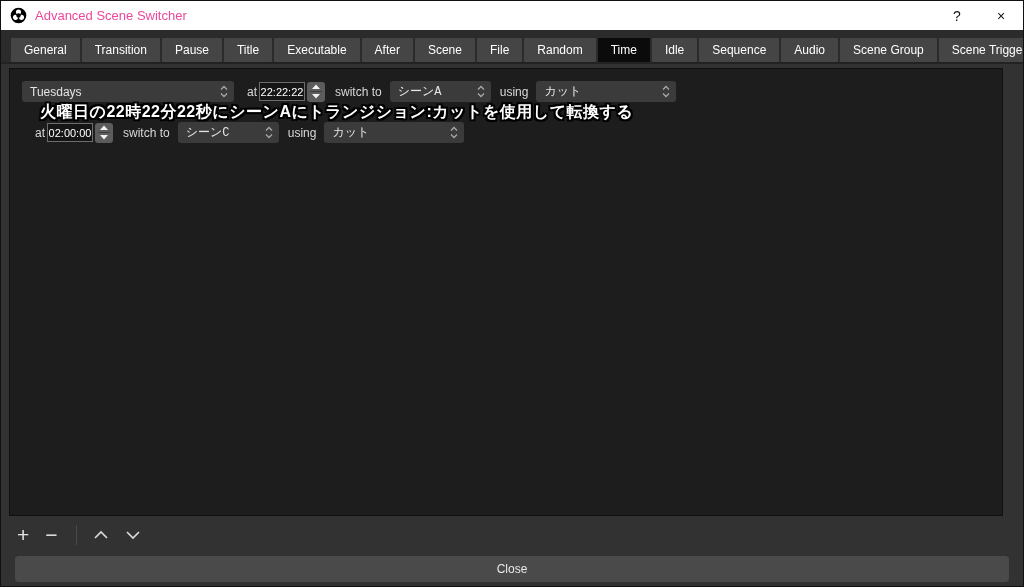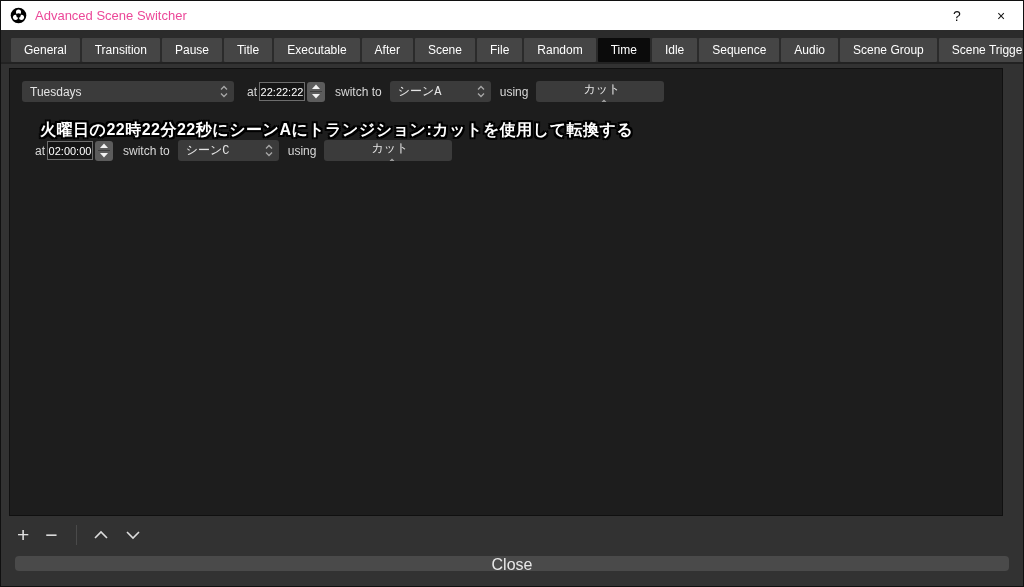--- a/index.html
+++ b/index.html
@@ -38,59 +38,59 @@
   }
   .macro-row{ display:flex; align-items:center; height:21px; }
   .combo{
     height:21px; background:#3b3b3b; border-radius:3px;
     display:flex; align-items:center; justify-content:space-between;
     padding:0 5px 0 8px; color:#e4e4e4; font-size:12px; white-space:nowrap; overflow:hidden;
   }
   .combo .chev{ display:inline-flex; flex:none; margin-left:4px; }
   .w-trigger{ width:212px; }
   .w-scene{ width:101px;font-family:Liberation Mono, monospace; }
-  .w-trans{ width:128px;flex-direction:column; }
+  .w-trans{ width:140px; }
   .row-label{ font-size:12px; color:#d8d8d8; white-space:nowrap; }
   .lbl-at{ margin:0 2px 0 13px; }
   .lbl-switch{ margin:0 8px 0 10px; }
   .lbl-using{ margin:0 8px 0 9px; }
   .time-edit{ display:flex; align-items:center; }
   .time-field{
     width:46px; height:19px; background:#151515; border:1px solid #6d6d6d;
     color:#ffffff; font-size:11px; text-align:center;
     font-family:"Liberation Sans", sans-serif; padding:0;
   }
   .time-spin{
     width:18px; height:20px; margin-left:2px; background:#5c5c5c;
     border-radius:3px; display:flex; flex-direction:column;
     align-items:center; justify-content:center;
   }
   .time-spin .sep{ width:12px; height:1px; background:#3e3e3e; margin:1px 0; }
   .caption{
     font-size:16px; font-weight:bold; color:#ffffff; letter-spacing:0.5px;
-    margin:18px 0 0 18px; height:20px; line-height:20px; white-space:nowrap;
+    margin:0 0 0 18px; height:20px; line-height:20px; white-space:nowrap;
     text-shadow:
       -2px -2px 0 #000, 2px -2px 0 #000, -2px 2px 0 #000, 2px 2px 0 #000,
       -2px 0 0 #000, 2px 0 0 #000, 0 -2px 0 #000, 0 2px 0 #000;
   }
   
   .toolbar{
     margin:7px 0 0 16px; display:flex; align-items:center; height:24px;
   }
   .tool-btn{
     background:transparent; border:none; color:#e0e0e0; cursor:default;
     font-size:21px; font-weight:300; line-height:20px; padding:0;
     margin-right:16px; font-family:inherit; display:flex; align-items:center;
   }
   .tool-sep{ width:1px; height:20px; background:#4a4a4a; margin:0 16px 0 2px; }
   
   .close-btn{
-    display:block; margin:9px 0 12px 14px; width:994px; height:15px;
+    display:block; margin:9px 0 12px 14px; width:994px; height:26px;
     background:#4a4a4a; border:none; border-radius:4px;
-    color:#e8e8e8; font-size:16px; cursor:default; font-family:inherit;
+    color:#e8e8e8; font-size:12px; cursor:default; font-family:inherit;
   }
 </style>
 </head>
 <body>
 
 <div class="window">
 
   <div class="titlebar">
     <span class="app-icon">
       <svg viewBox="0 0 24 24" width="17" height="17">

